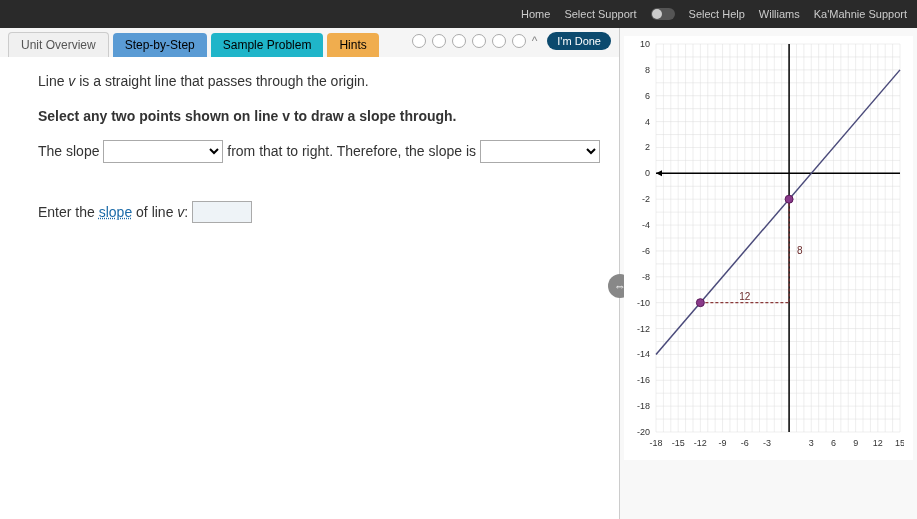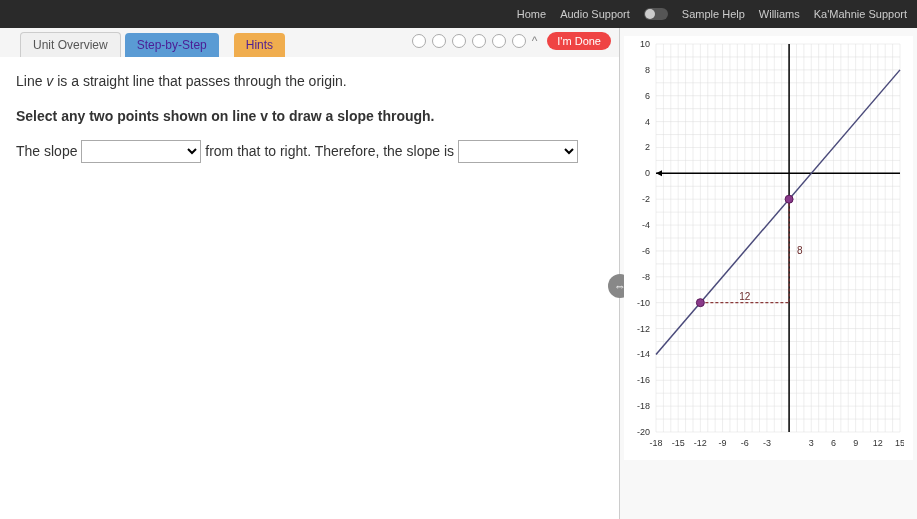--- a/index.html
+++ b/index.html
@@ -40,40 +40,41 @@
   }
   .left-panel {
     width: 620px;
     background: #fff;
     position: relative;
     border-right: 1px solid #ccc;
   }
   .tabs {
     display: flex;
     gap: 4px;
-    padding: 4px 8px 0 20px;
+    padding: 4px 8px 0 8px;
     background: #f5f5f5;
     align-items: flex-end;
   }
   .tab {
     padding: 5px 12px;
     border-radius: 4px 4px 0 0;
     font-size: 12px;
-    color: #4c1d95;
+    color: #000000;
     cursor: pointer;
   }
   .tab-overview { background: #f0f0f0; color: #555; border:1px solid #ccc; border-bottom:none;}
   .tab-step { background: #5a9bd4; }
   .tab-sample { background: #1fb5c9; }
-  .tab-hints { background: #f0ad4e; margin-left: 11px; }
+  .tab-hints { background: #f0ad4e; }
   .content {
     padding: 12px 16px;
     font-size: 14px;
     color: #333;
     line-height: 1.8;
+    margin-left: 22px;
   }
   .content p { margin-bottom: 10px; }
   .bold { font-weight: bold; }
   .italic { font-style: italic; }
   select.inline {
     border: 1px solid #aaa;
     padding: 2px 4px;
     font-size: 13px;
     min-width: 120px;
     background: #fff;
@@ -95,21 +96,21 @@
     align-items: center;
   }
   .circ {
     width: 14px; height: 14px;
     border: 1px solid #aaa;
     border-radius: 50%;
     background: #fff;
   }
   .caret-up { font-size: 12px; color: #888; }
   .done-btn {
-    background: #ef4444;
+    background: #0c4a6e;
     color: #fff;
     border-radius: 10px;
     padding: 3px 10px;
     font-size: 11px;
     margin-left: 4px;
     cursor: pointer;
   }
   .right-panel {
     flex: 1;
     background: #f8f8f8;
@@ -138,32 +139,33 @@
     width: 280px;
     height: 420px;
     background: #fff;
   }
 </style>
 </head>
 <body>
 
 <div class="top-bar">
   <span>Home</span>
-  <span>Audio Support</span>
+  <span>Select Support</span>
   <span class="toggle"></span>
-  <span>Sample Help</span>
+  <span>Select Help</span>
   <span>Williams</span>
   <span>Ka'Mahnie Support</span>
 </div>
 
 <div class="app-row">
   <div class="left-panel">
     <div class="tabs">
       <div class="tab tab-overview">Unit Overview</div>
       <div class="tab tab-step">Step-by-Step</div>
+      <div class="tab tab-sample">Sample Problem</div>
       <div class="tab tab-hints">Hints</div>
     </div>
 
     <div class="progress-row">
       <span class="circ"></span>
       <span class="circ"></span>
       <span class="circ"></span>
       <span class="circ"></span>
       <span class="circ"></span>
       <span class="circ"></span>
@@ -176,20 +178,24 @@
         <span>Line </span><span class="italic">v</span><span> is a straight line that passes through the origin.</span>
       </p>
       <p class="bold">Select any two points shown on line v to draw a slope through.</p>
       <p>
         <span>The slope </span>
         <select class="inline"><option></option></select>
         <span> from that to right. Therefore, the slope is </span>
         <select class="inline"><option></option></select>
       </p>
       <br>
+      <p>
+        <span>Enter the </span><span class="slope-link">slope</span><span> of line </span><span class="italic">v</span><span>:</span>
+        <input class="slope-input" type="text" style="">
+      </p>
     </div>
   </div>
 
   <div class="right-panel">
     <div class="divider-handle">⇔</div>
     <div class="graph-wrap">
       <svg class="graph" id="graph-svg" viewBox="0 0 280 420">
           <line x1="32" y1="396" x2="32" y2="8" stroke="#ddd" stroke-width="0.5"></line>
           <line x1="39.39393939393939" y1="396" x2="39.39393939393939" y2="8" stroke="#ddd" stroke-width="0.5"></line>
           <line x1="46.78787878787879" y1="396" x2="46.78787878787879" y2="8" stroke="#ddd" stroke-width="0.5"></line>

